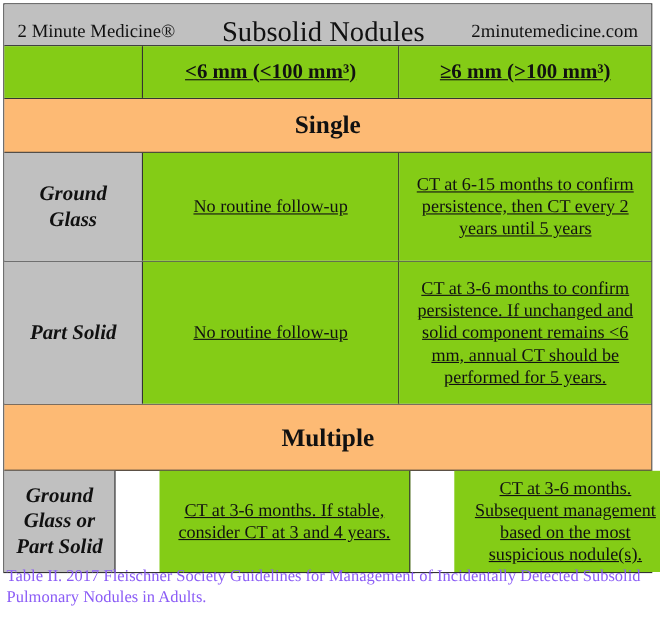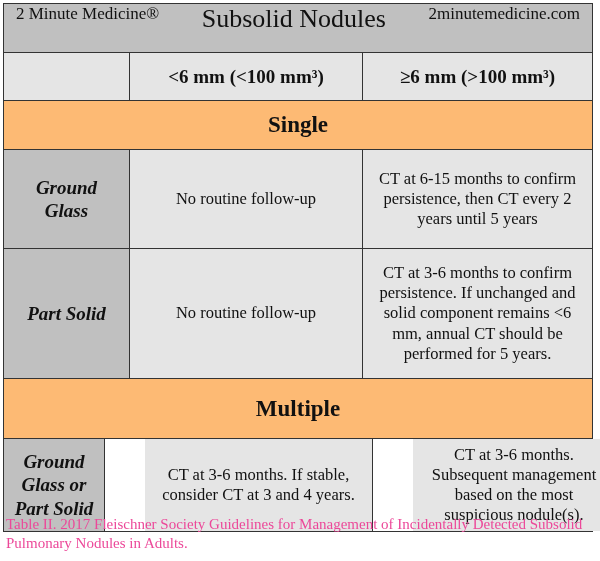--- a/index.html
+++ b/index.html
@@ -8,34 +8,34 @@
   .tbl { position: absolute; left: 3px; top: 3px; width: 590px;
          border: 1.5px solid #333; box-sizing: border-box; }
   .row { display: flex; border-bottom: 1.5px solid #333; box-sizing: border-box; }
   .row:last-child { border-bottom: none; }
   .cell { display: flex; align-items: center; justify-content: center; text-align: center;
           box-sizing: border-box; line-height: 1.22; }
   .c1 { width: 126px; border-right: 1.5px solid #333; }
   .c2 { width: 233px; border-right: 1.5px solid #333; }
   .c3 { flex: 1; }
   .gray { background: #c0c0c0; }
-  .light { background: #e5e5e5; }
-  .title-row { height: 49px; background: #c0c0c0; justify-content: space-between; align-items: flex-start; padding: 0 12px 0 12px; }
+  .light { background: #84cc16; text-decoration: underline; }
+  .title-row { height: 38px; background: #c0c0c0; justify-content: space-between; align-items: center; padding: 13px 12px 0 12px; }
   .brand { font-size: 17px; }
   .title { font-size: 26px; font-weight: normal; }
   .site { font-size: 17px; }
   .colhead { height: 48px; }
   .colhead .cell { font-size: 19px; font-weight: bold; }
   .section { height: 49px; background: #fdba74; justify-content: center; align-items: center; font-size: 23px; font-weight: bold; }
   .rowlabel { font-size: 19px; font-weight: bold; font-style: italic; }
   .body-text { font-size: 16.5px; padding: 0 6px; }
   .r-gg { height: 99px; }
   .r-ps { height: 130px; }
   .r-multi { height: 92px; gap: 40px; }
-  .caption { position: absolute; left: 6px; top: 515px; width: 590px; font-size: 15px; line-height: 1.28; color: #ec4899; }
+  .caption { position: absolute; left: 6px; top: 515px; width: 590px; font-size: 15px; line-height: 1.28; color: #8b5cf6; }
 </style>
 </head>
 <body>
 
 <div class="tbl">
   <div class="row title-row">
     <span class="brand">2 Minute Medicine®</span>
     <span class="title">Subsolid Nodules</span>
     <span class="site">2minutemedicine.com</span>
   </div>

